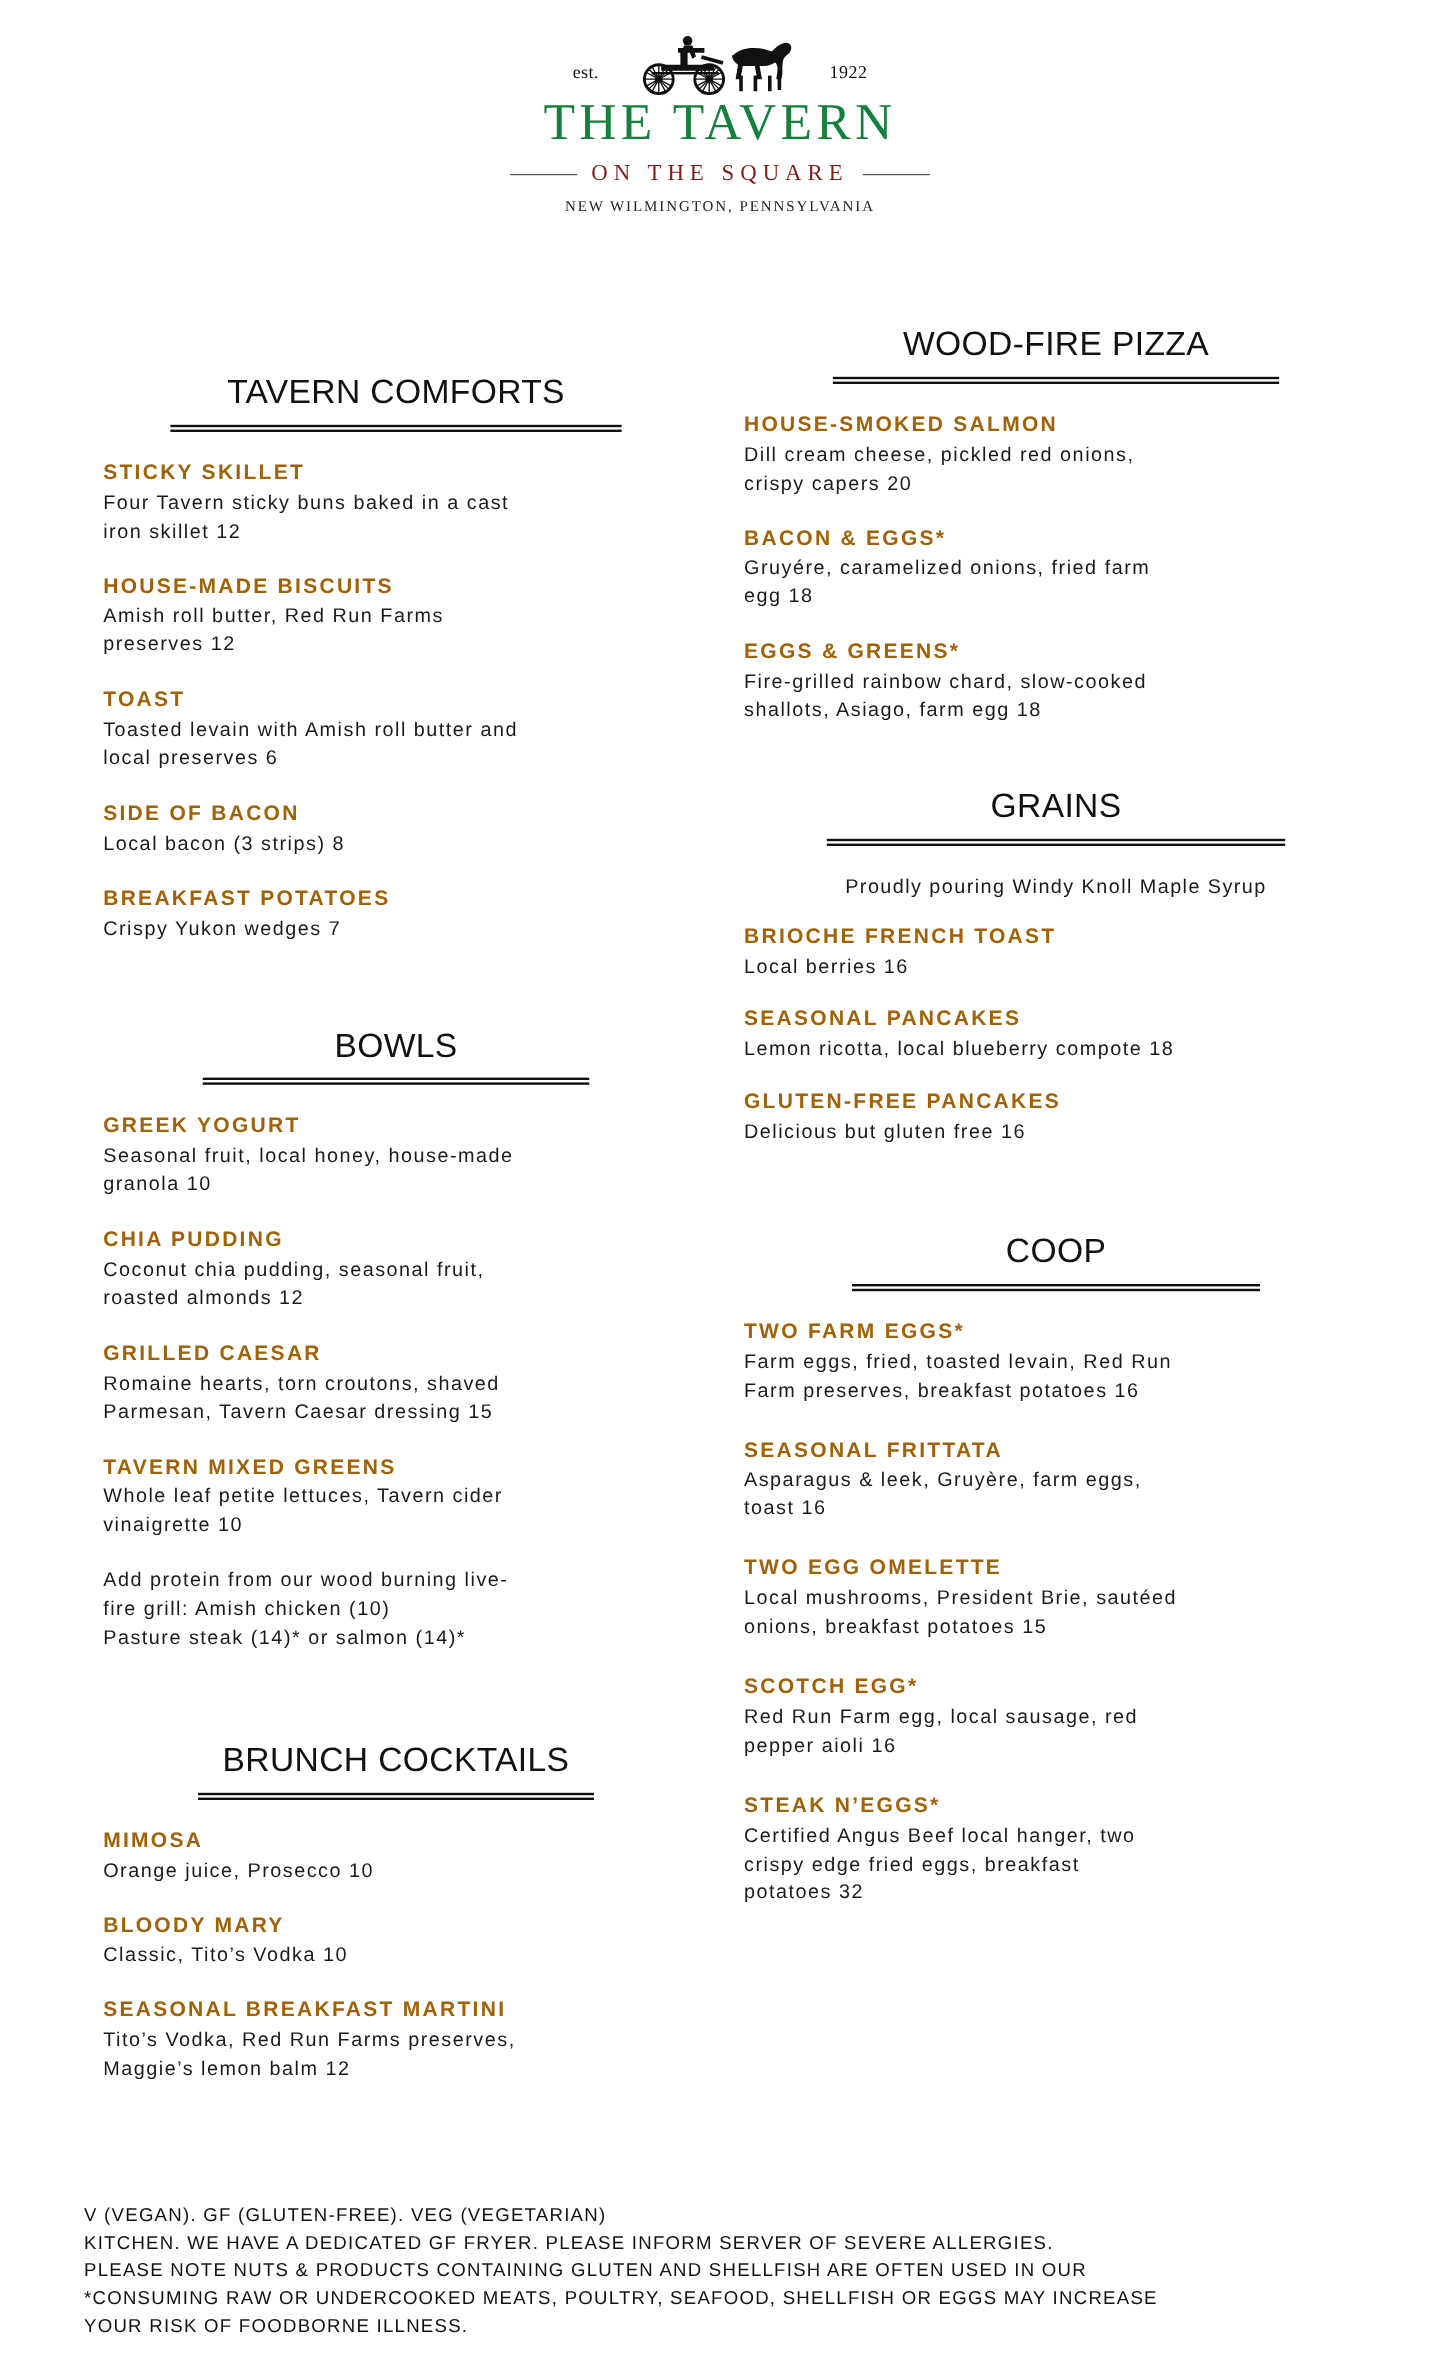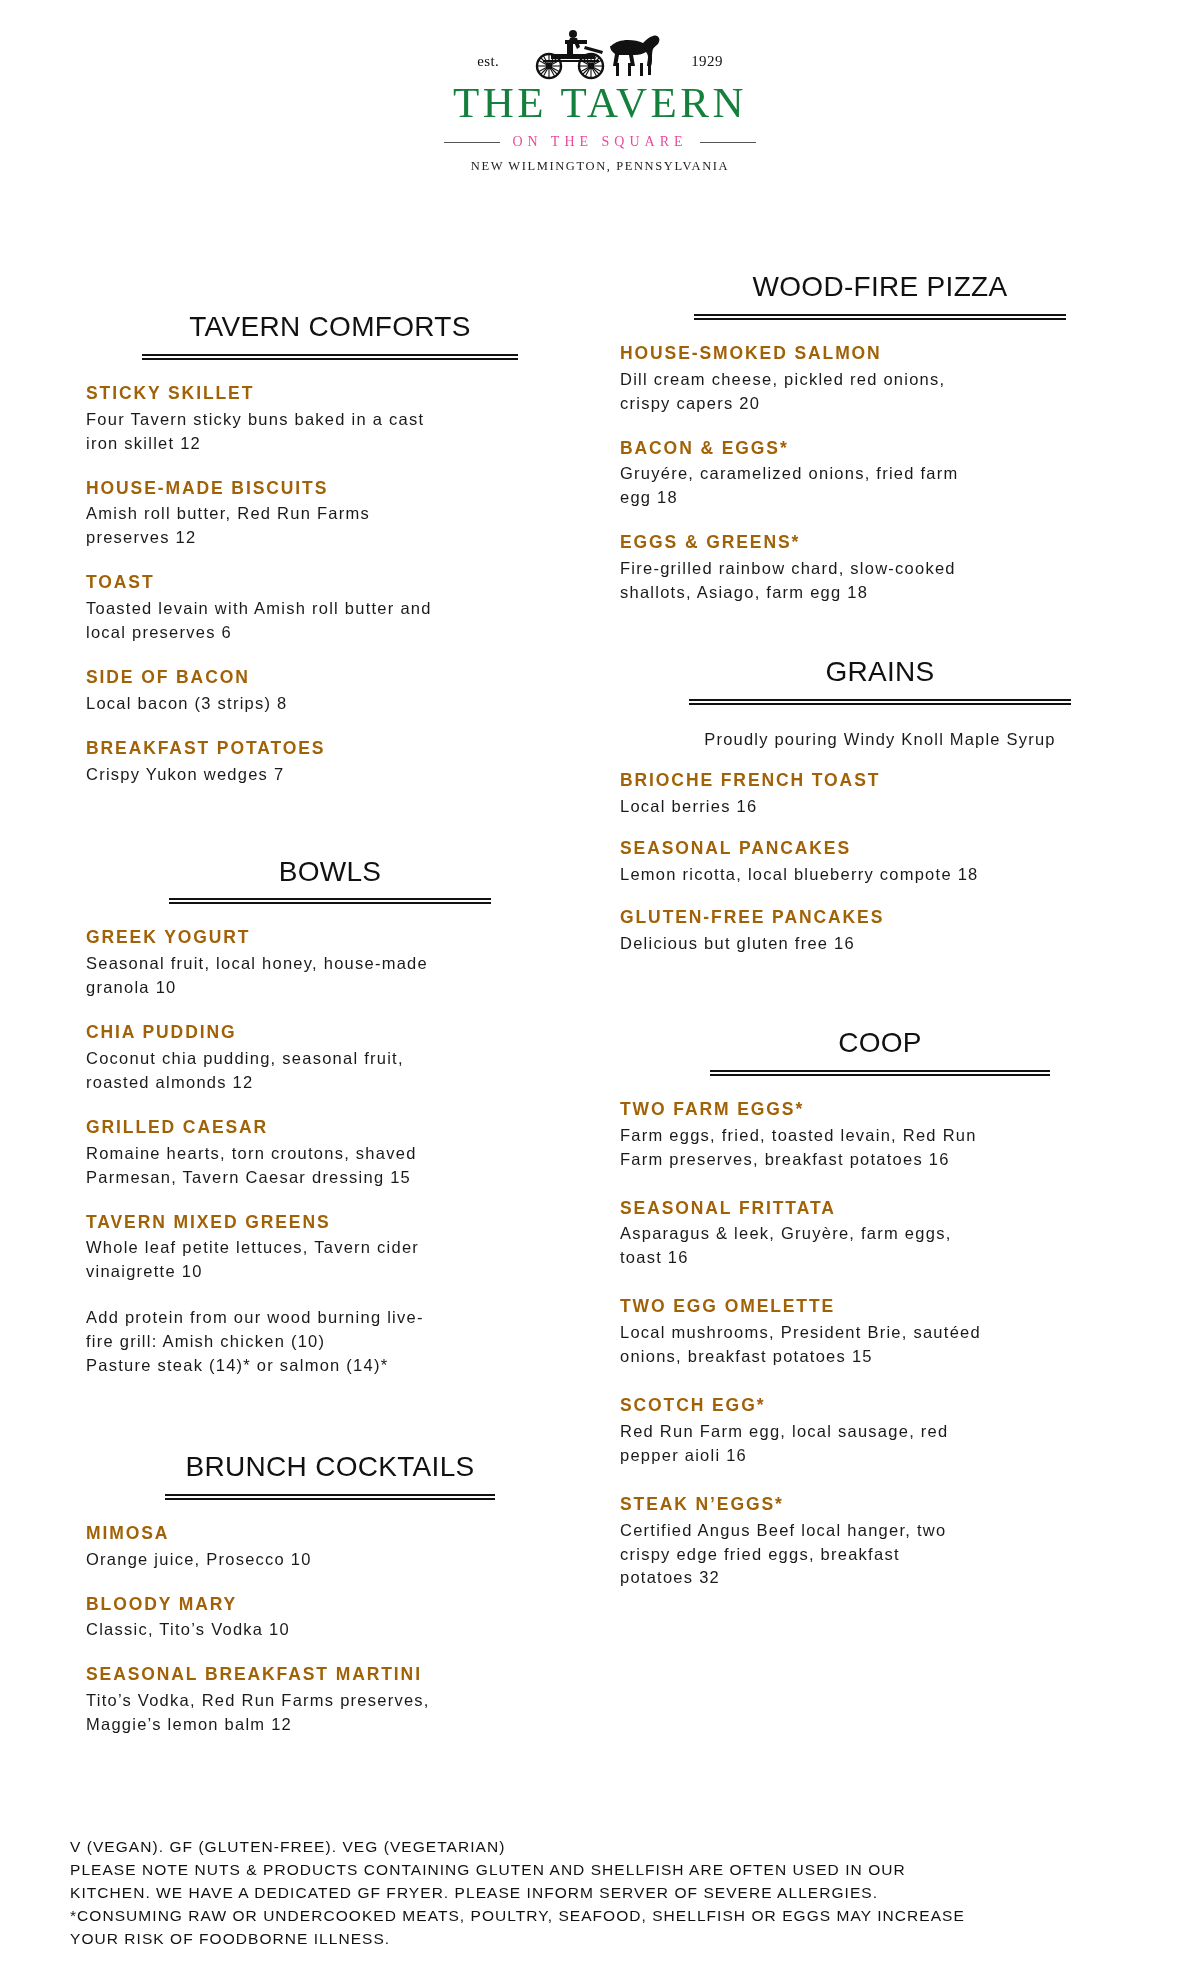--- a/index.html
+++ b/index.html
@@ -26,21 +26,21 @@
     font-size:43px; letter-spacing:3.5px; color:#15803d;
     margin-top:-2px; font-weight:400; line-height:1.05;
   }
   .square-row {
     display:flex; align-items:center; justify-content:center; gap:12px;
     margin-top:9px;
   }
   .square-rule { width:56px; height:1px; background:#555; }
   .square-text {
     font-family:"Liberation Serif", serif;
-    font-size:14px; letter-spacing:5px; color:#ec4899;
+    font-size:19px; letter-spacing:5px; color:#7f1d1d;
   }
   .state-text {
     font-family:"Liberation Serif", serif;
     font-size:12.5px; letter-spacing:1.6px; color:#222; margin-top:9px;
   }
 
   
   .columns {
     position:absolute; top:272px; left:0; width:1200px;
     display:flex; align-items:flex-start;
@@ -165,21 +165,21 @@
               <line x1="78" y1="31" x2="90" y2="53"></line>
               <line x1="90" y1="31" x2="78" y2="53"></line>
               <line x1="73" y1="36" x2="95" y2="48"></line>
               <line x1="73" y1="48" x2="95" y2="36"></line>
             </g>
           </g>
         </g>
       </svg>
     </span>
 
-    <span class="est-text">1929</span>
+    <span class="est-text">1922</span>
   </div>
 
   <div class="tavern-name">THE TAVERN</div>
 
   <div class="square-row">
     <span class="square-rule"></span>
     <span class="square-text">ON THE SQUARE</span>
     <span class="square-rule"></span>
   </div>
 
@@ -347,17 +347,17 @@
 potatoes 32</div>
         </div>
       </div>
     </div>
 
   </div>
 </div>
 
 <div class="footer">
   <div class="footer-line">V (VEGAN). GF (GLUTEN-FREE). VEG (VEGETARIAN)</div>
+  <div class="footer-line">KITCHEN. WE HAVE A DEDICATED GF FRYER. PLEASE INFORM SERVER OF SEVERE ALLERGIES.</div>
   <div class="footer-line">PLEASE NOTE NUTS &amp; PRODUCTS CONTAINING GLUTEN AND SHELLFISH ARE OFTEN USED IN OUR</div>
-  <div class="footer-line">KITCHEN. WE HAVE A DEDICATED GF FRYER. PLEASE INFORM SERVER OF SEVERE ALLERGIES.</div>
   <div class="footer-line">*CONSUMING RAW OR UNDERCOOKED MEATS, POULTRY, SEAFOOD, SHELLFISH OR EGGS MAY INCREASE</div>
   <div class="footer-line">YOUR RISK OF FOODBORNE ILLNESS.</div>
 </div>
 
 </body></html>

